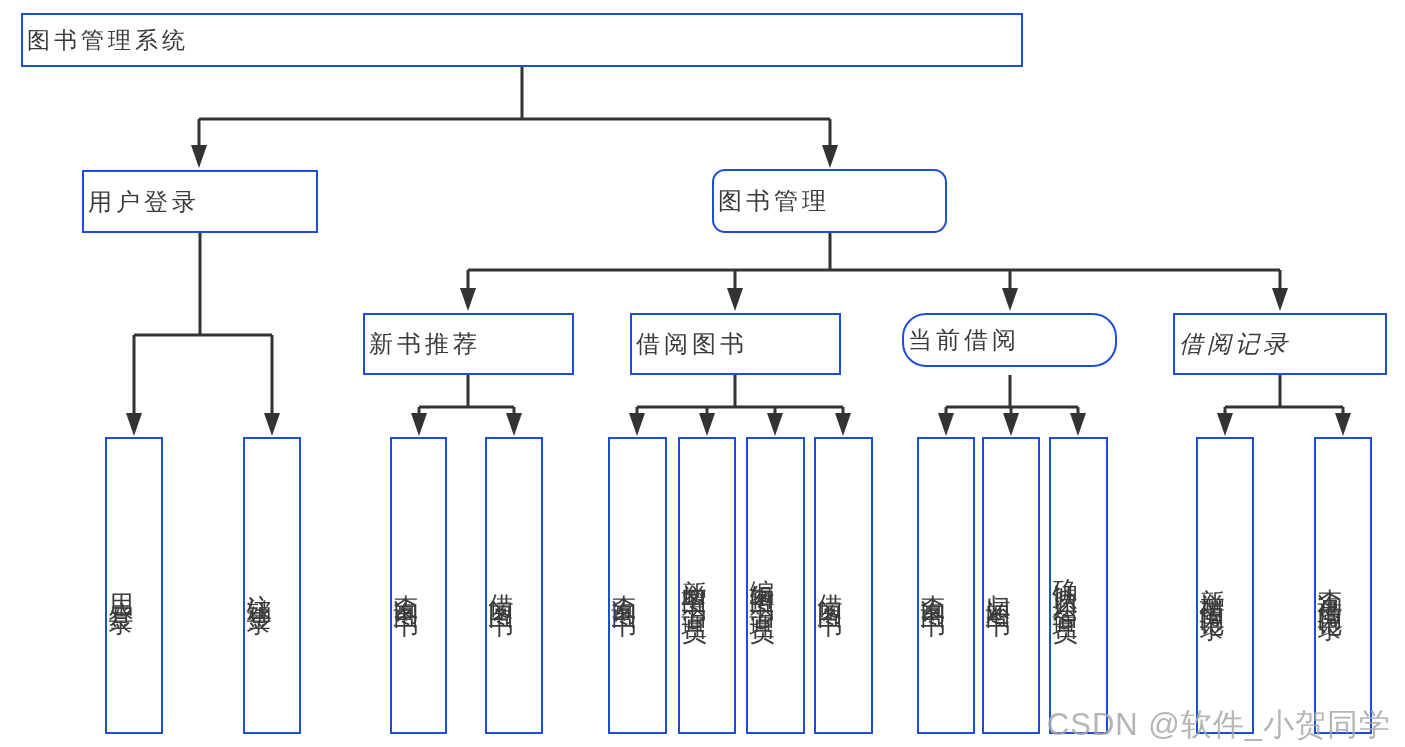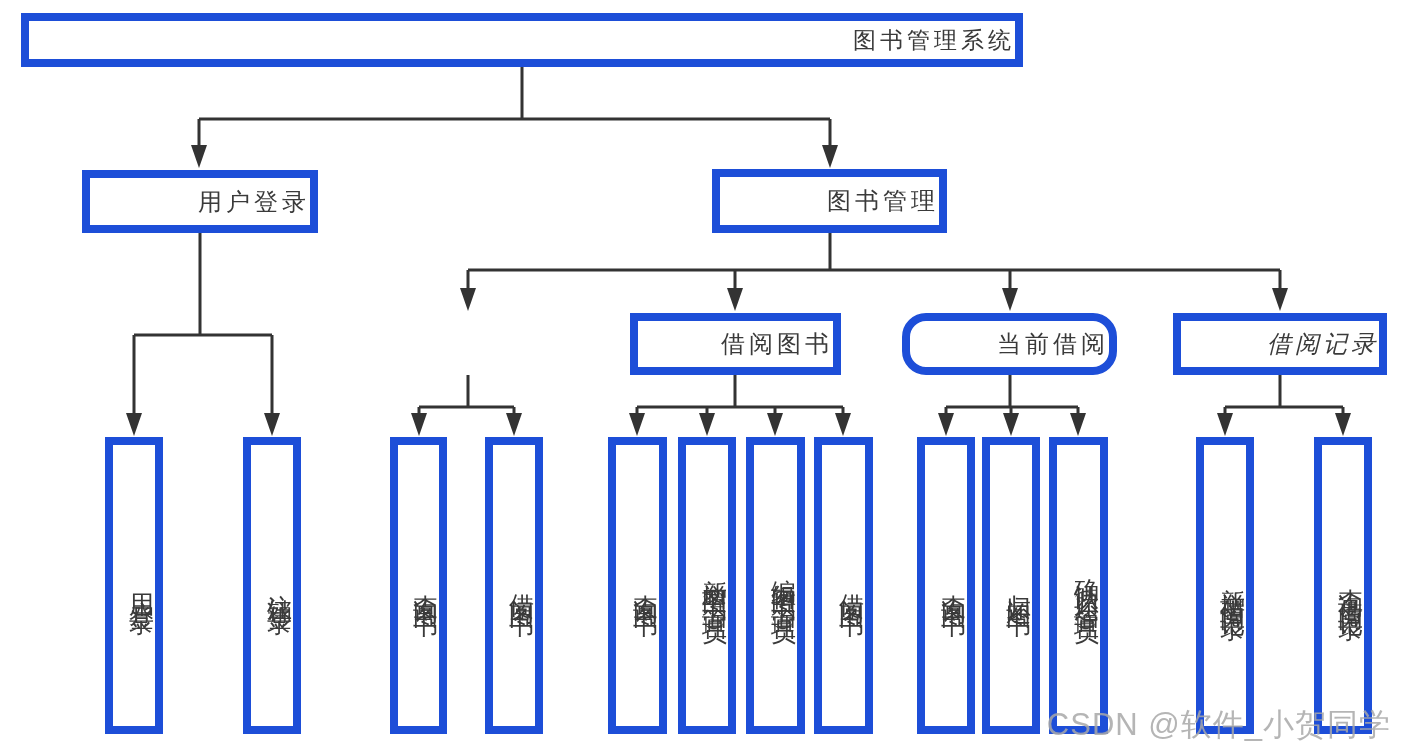--- a/index.html
+++ b/index.html
@@ -21,25 +21,25 @@
     stroke-width: 3;
     fill: none;
   }
   .connectors polygon {
     fill: #333333;
     stroke: none;
   }
   .node {
     position: absolute;
     box-sizing: border-box;
-    border: 8px solid #1d4ed8;
+    border: 2px solid #1d4ed8;
     background: #ffffff;
     display: flex;
     align-items: center;
-    justify-content: flex-end;
+    justify-content: flex-start;
     color: #3a3a3a;
   }
   .h-label {
     font-size: 23px;
     letter-spacing: 4px;
     text-indent: 4px;
     white-space: nowrap;
   }
   .lvl .h-label { font-size: 24px; }
   .leaf span {
@@ -106,28 +106,31 @@
     </g>
   </svg>
 
   <div class="node root" style="left:21px; top:13px; width:1002px; height:54px;">
     <span class="h-label">图书管理系统</span>
   </div>
 
   <div class="node lvl" style="left:82px; top:170px; width:236px; height:63px;">
     <span class="h-label">用户登录</span>
   </div>
-  <div class="node lvl" style="left:712px; top:169px; width:235px; height:64px;">
+  <div class="node lvl" style="left:712px; top:169px; width:235px; height:64px;border-radius:13px;">
     <span class="h-label">图书管理</span>
   </div>
 
+  <div class="node lvl" style="left:363px; top:313px; width:211px; height:62px;">
+    <span class="h-label">新书推荐</span>
+  </div>
   <div class="node lvl" style="left:630px; top:313px; width:211px; height:62px;">
     <span class="h-label">借阅图书</span>
   </div>
-  <div class="node lvl" style="left:902px; top:313px; width:215px; height:62px;border-radius:24px;">
+  <div class="node lvl" style="left:902px; top:313px; width:215px; height:54px;border-radius:24px;">
     <span class="h-label">当前借阅</span>
   </div>
   <div class="node lvl" style="left:1173px; top:313px; width:214px; height:62px;font-style:italic;">
     <span class="h-label">借阅记录</span>
   </div>
 
   <div class="node leaf" style="left:105px; top:437px; width:58px; height:297px;">
     <span>用户登录</span>
   </div>
   <div class="node leaf" style="left:243px; top:437px; width:58px; height:297px;">

